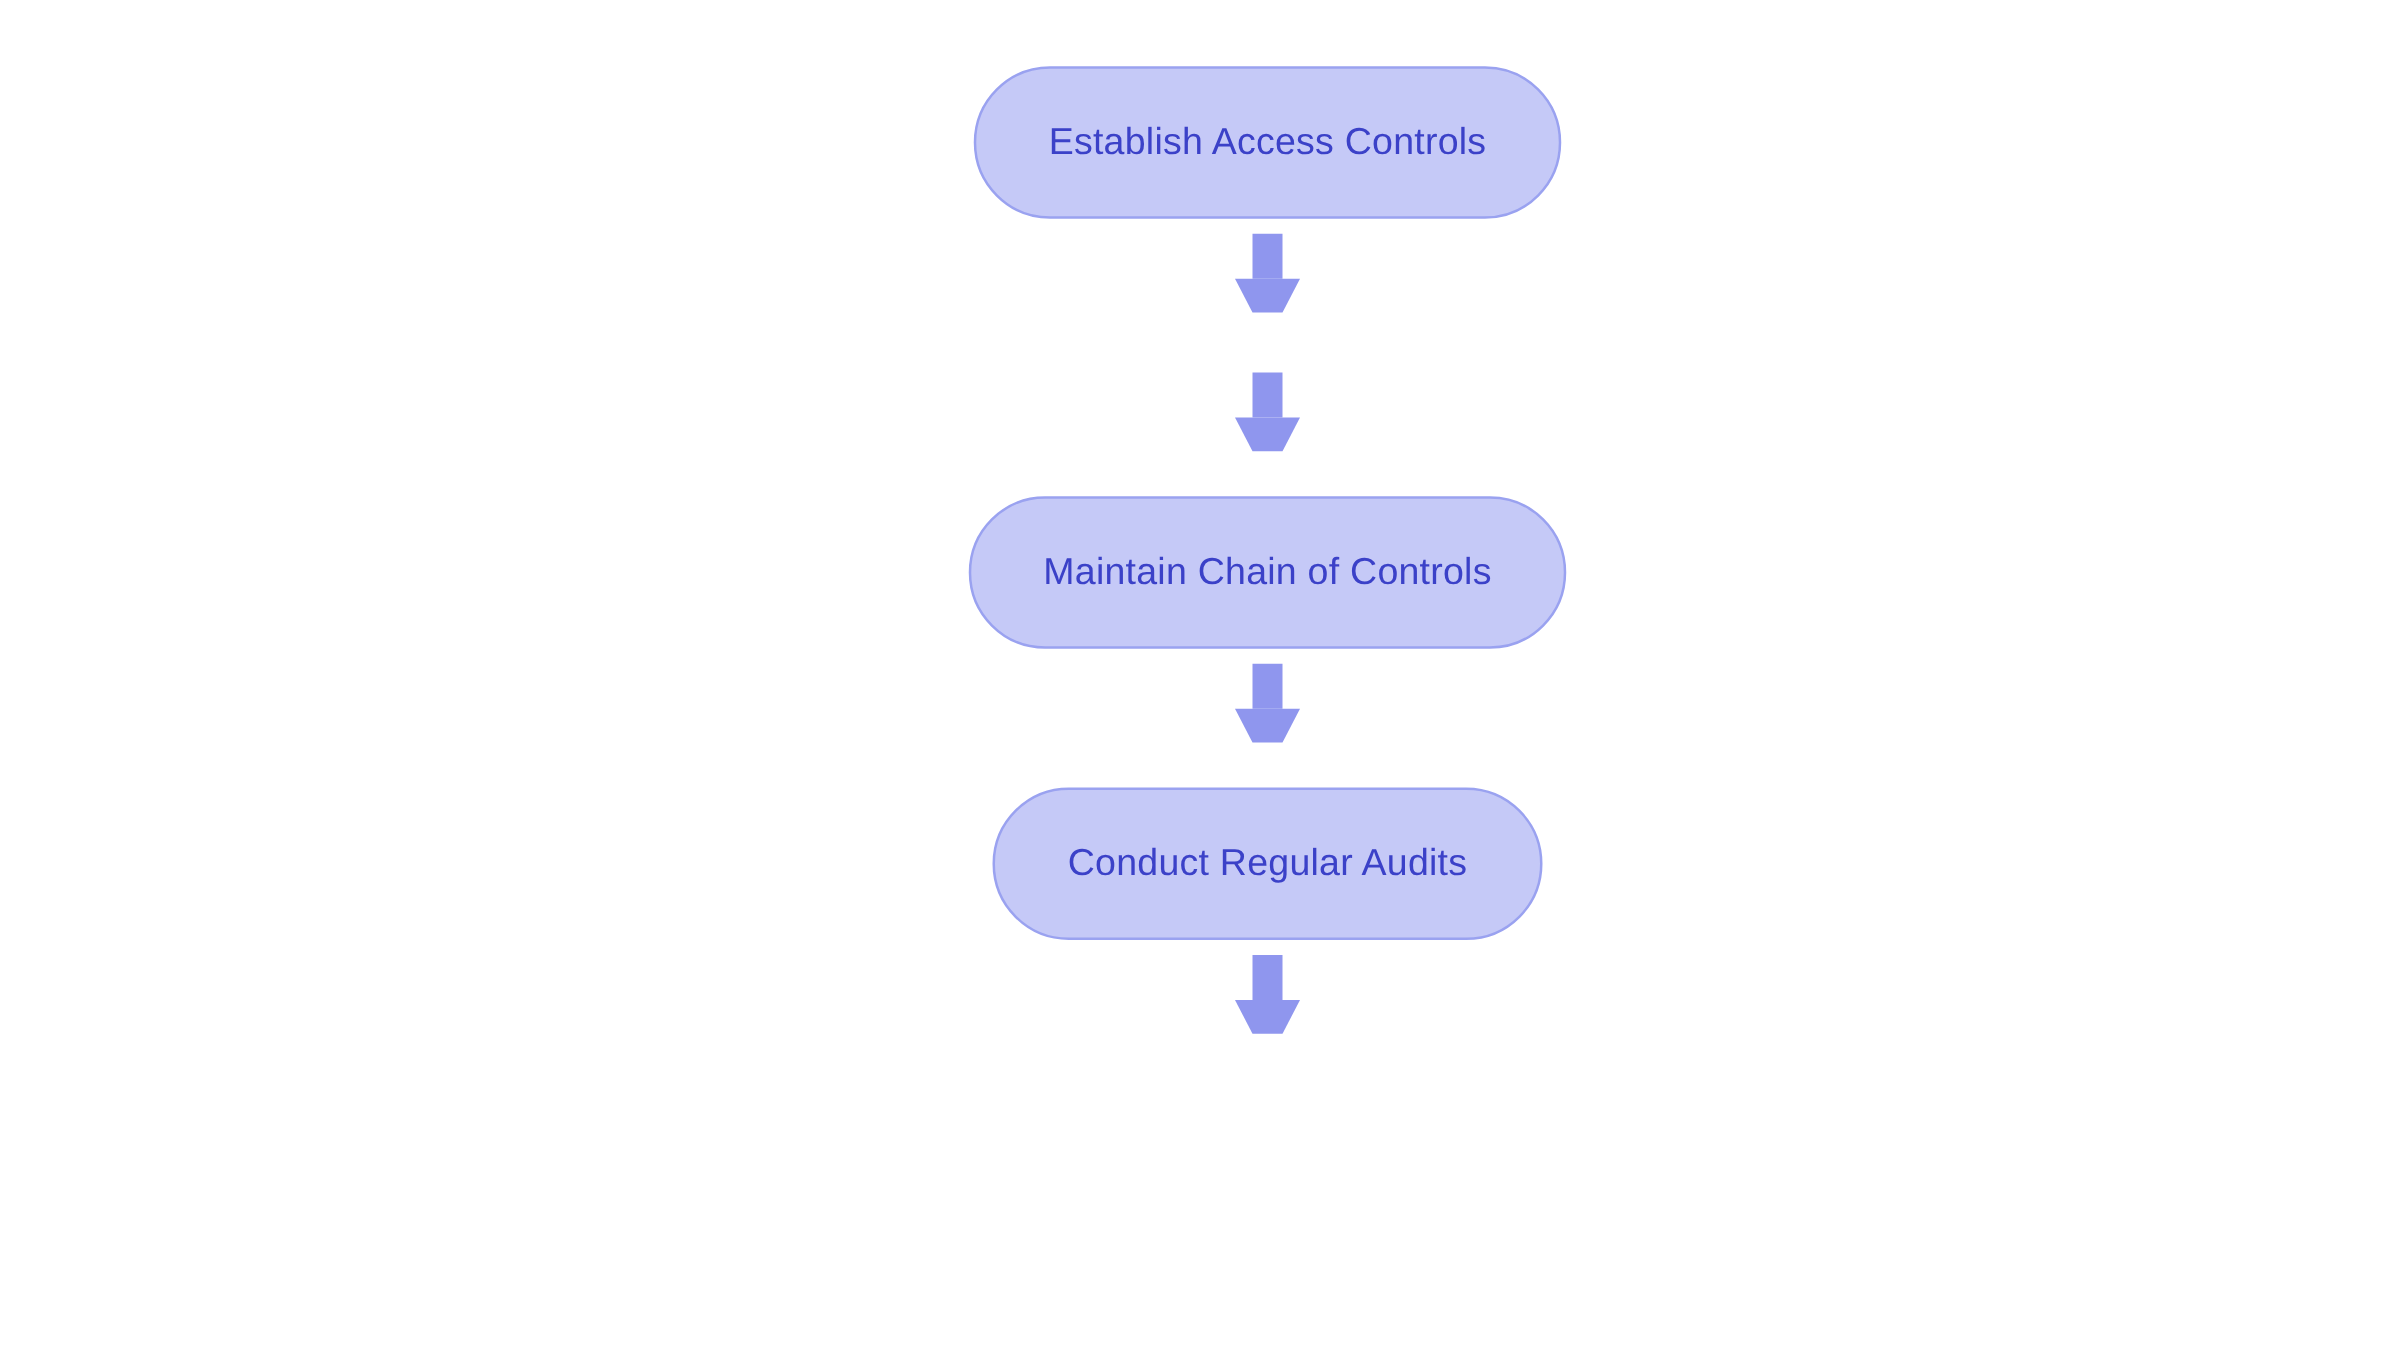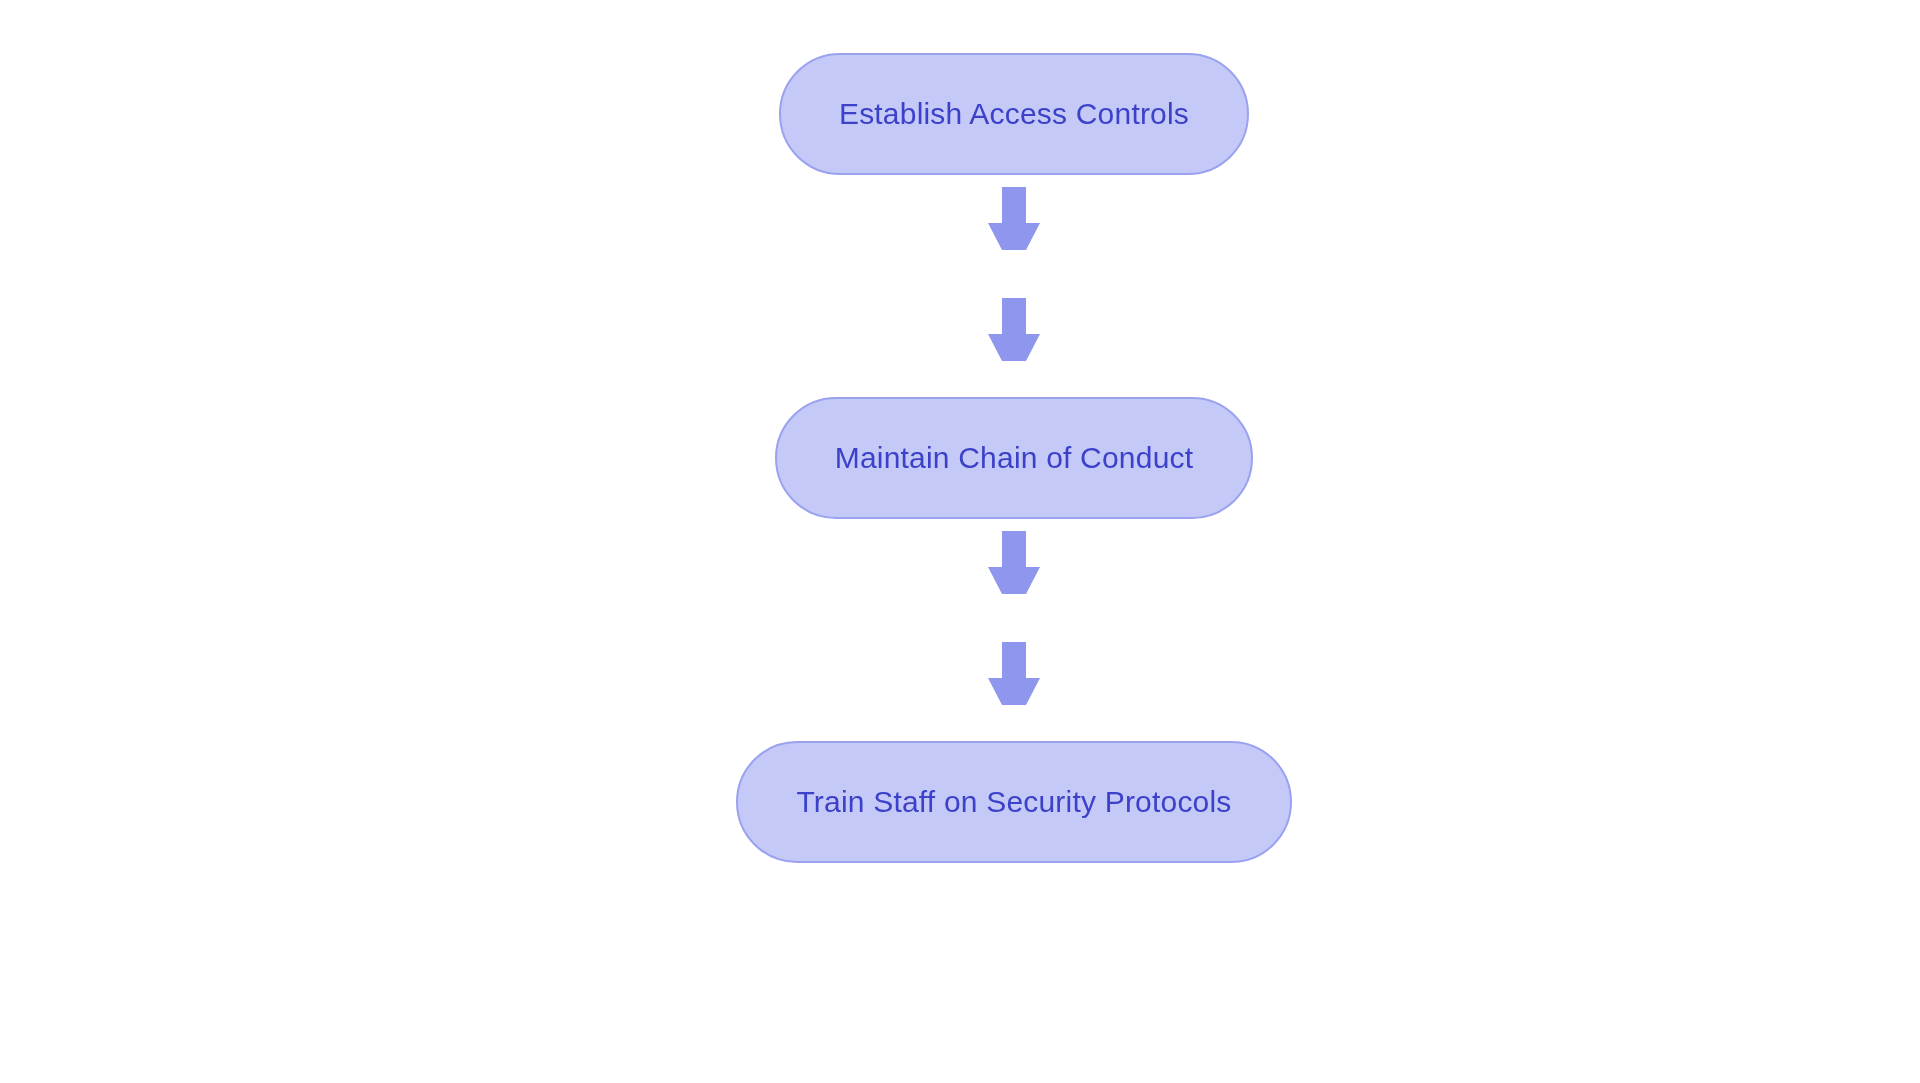--- a/index.html
+++ b/index.html
@@ -80,32 +80,32 @@
       <span class="head"></span>
     </div>
 
 
     <div class="flow-arrow">
       <span class="shaft"></span>
       <span class="head"></span>
     </div>
 
     <div class="flow-node">
-      <span>Maintain Chain of Conduct</span>
+      <span>Maintain Chain of Controls</span>
+    </div>
+
+    <div class="flow-arrow">
+      <span class="shaft"></span>
+      <span class="head"></span>
+    </div>
+
+    <div class="flow-node">
+      <span>Conduct Regular Audits</span>
     </div>
 
     <div class="flow-arrow">
       <span class="shaft"></span>
       <span class="head"></span>
     </div>
 
 
-    <div class="flow-arrow">
-      <span class="shaft"></span>
-      <span class="head"></span>
-    </div>
-
-    <div class="flow-node">
-      <span>Train Staff on Security Protocols</span>
-    </div>
-
   </div>
 </div>
 
 </body></html>

